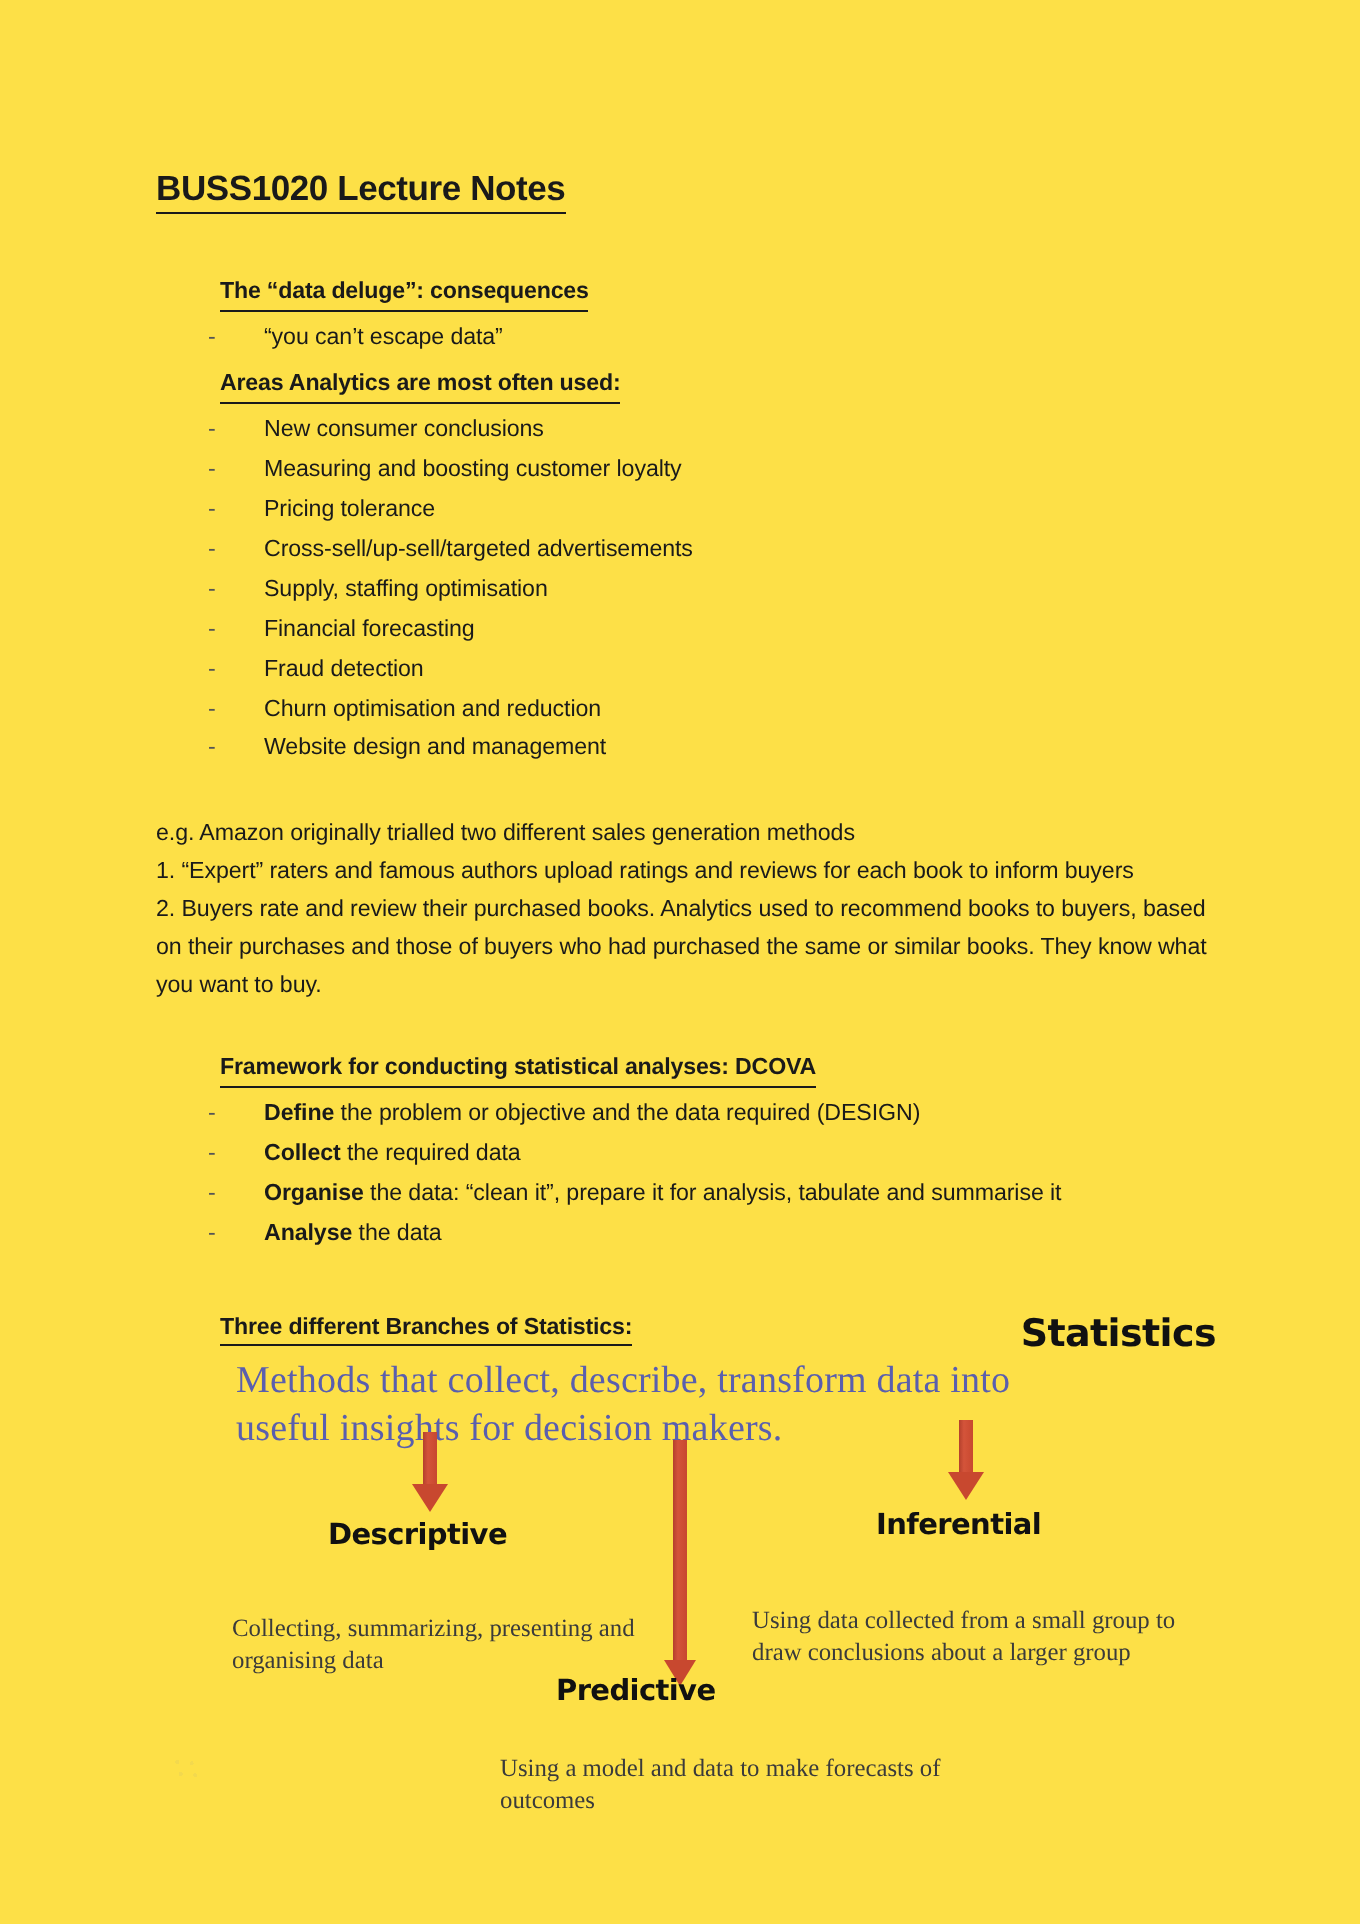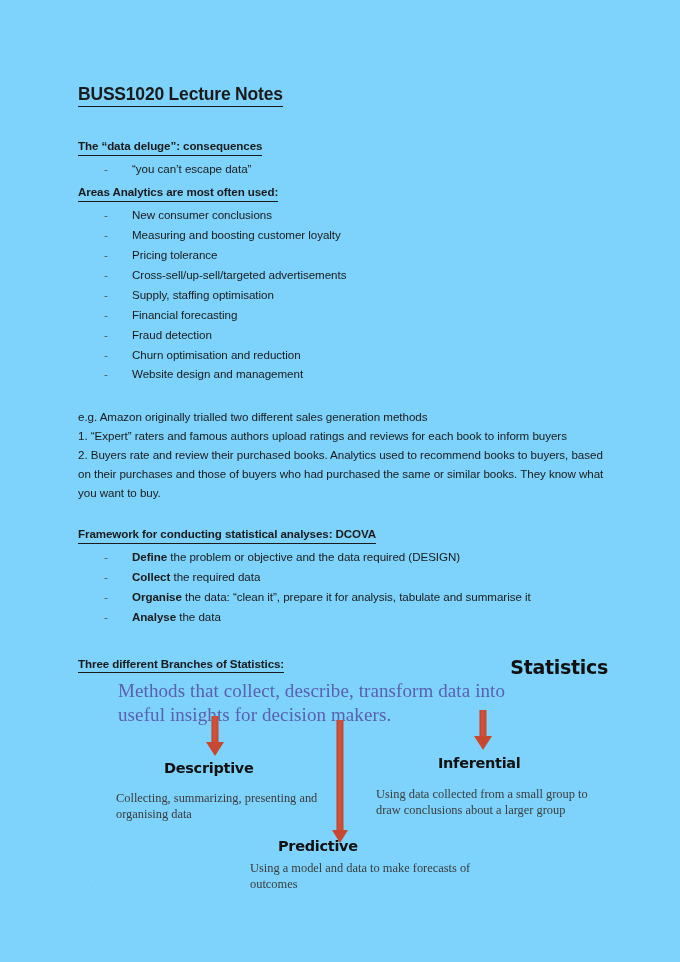--- a/index.html
+++ b/index.html
@@ -12,21 +12,21 @@
     height: 962px;
     position: relative;
     font-family: "Liberation Sans", sans-serif;
     color: #1a1a1a;
     overflow: hidden;
   }
 
   .page {
     position: absolute;
     inset: 0;
-    background: #7dd3fc;
+    background: #fde047;
   }
 
   .content {
     position: absolute;
     left: 78px;
     top: 84px;
     width: 530px;
   }
 
   
@@ -43,20 +43,21 @@
 
   
   .heading {
     font-size: 11.6px;
     font-weight: bold;
     display: inline-block;
     border-bottom: 1.3px solid #1a1a1a;
     padding-bottom: 0px;
     line-height: 1.45;
     letter-spacing: -0.1px;
+    margin-left: 32px;
   }
   .heading-wrap { margin: 0 0 2px 0; line-height: 1.5; }
 
   
   ul.dashlist {
     list-style: none;
     margin: 1px 0 0 0;
     padding: 0 0 0 26px;
   }
   ul.dashlist li {
@@ -126,20 +127,21 @@
     letter-spacing: -0.3px;
     color: #111;
     white-space: nowrap;
   }
   .branch-desc {
     position: absolute;
     font-family: "Liberation Serif", serif;
     font-size: 12.4px;
     line-height: 1.3;
     color: #3b3b3b;
+    margin-top: 16px;
   }
 
   .lbl-descriptive { left: 86px;  top: 112px; }
   .lbl-inferential { left: 360px; top: 107px; }
   .lbl-predictive  { left: 200px; top: 190px; }
 
   .desc-descriptive { left: 38px;  top: 142px; width: 230px; }
   .desc-inferential { left: 298px; top: 138px; width: 225px; }
   .desc-predictive  { left: 172px; top: 212px; width: 240px; }
 

